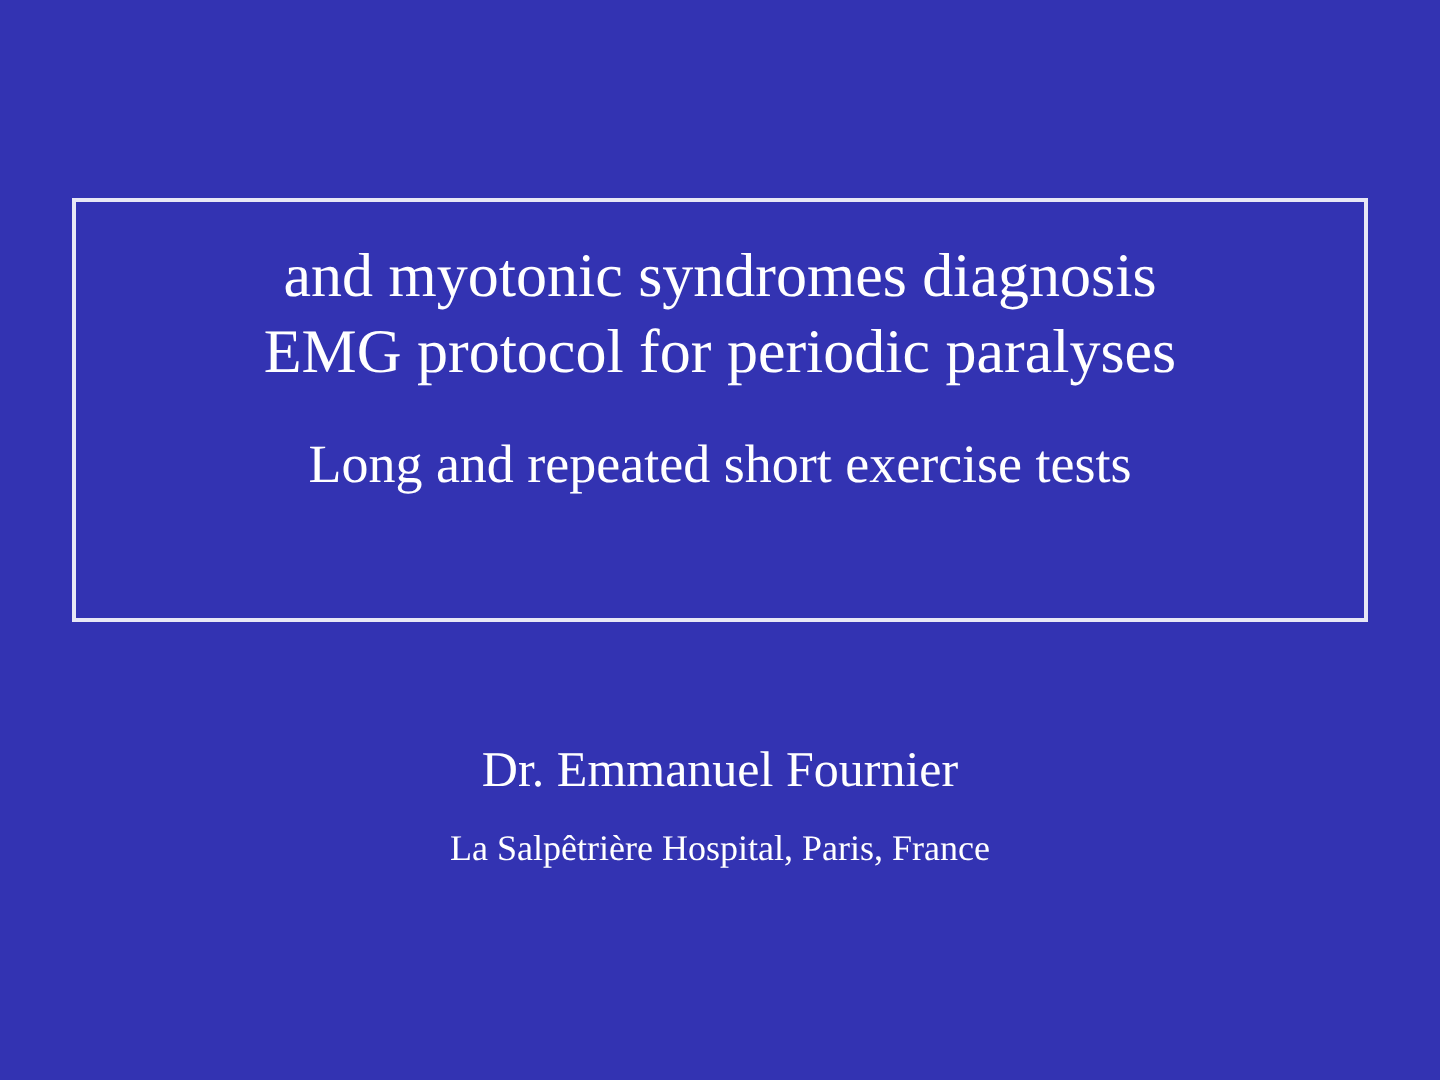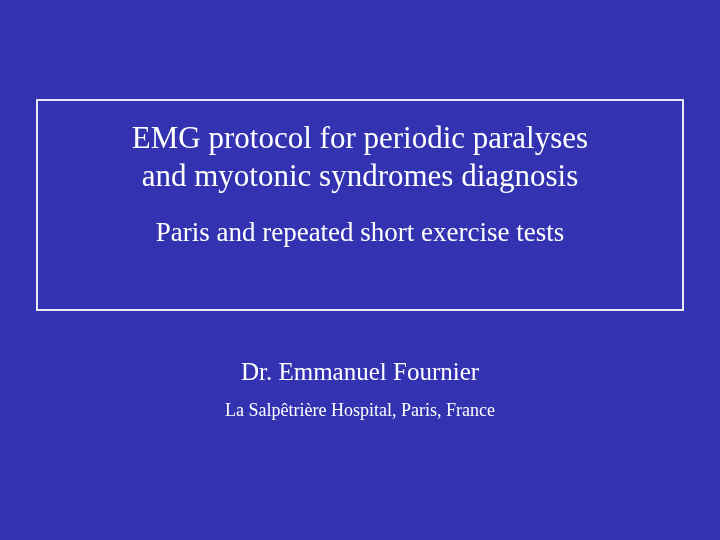--- a/index.html
+++ b/index.html
@@ -47,21 +47,21 @@
   .subtitle-line {
     color: #ffffff;
     font-size: 27px;
     line-height: 34px;
     text-align: center;
     white-space: nowrap;
   }
   .author-block {
     position: absolute;
     left: 36px;
-    top: 355px;
+    top: 369px;
     width: 648px;
     text-align: center;
   }
   .author-name {
     color: #ffffff;
     font-size: 25px;
     line-height: 34px;
   }
   .author-affil {
     color: #ffffff;
@@ -69,24 +69,24 @@
     line-height: 30px;
     margin-top: 6px;
   }
 </style>
 </head>
 <body>
 
 <div class="slide">
 
   <div class="title-box">
+    <div class="title-line">and myotonic syndromes diagnosis</div>
     <div class="title-line">EMG protocol for periodic paralyses</div>
-    <div class="title-line">and myotonic syndromes diagnosis</div>
     <div class="title-gap"></div>
-    <div class="subtitle-line">Paris and repeated short exercise tests</div>
+    <div class="subtitle-line">Long and repeated short exercise tests</div>
   </div>
 
   <div class="author-block">
     <div class="author-name">Dr. Emmanuel Fournier</div>
     <div class="author-affil">La Salpêtrière Hospital, Paris, France</div>
   </div>
 
 </div>
 
 </body></html>

